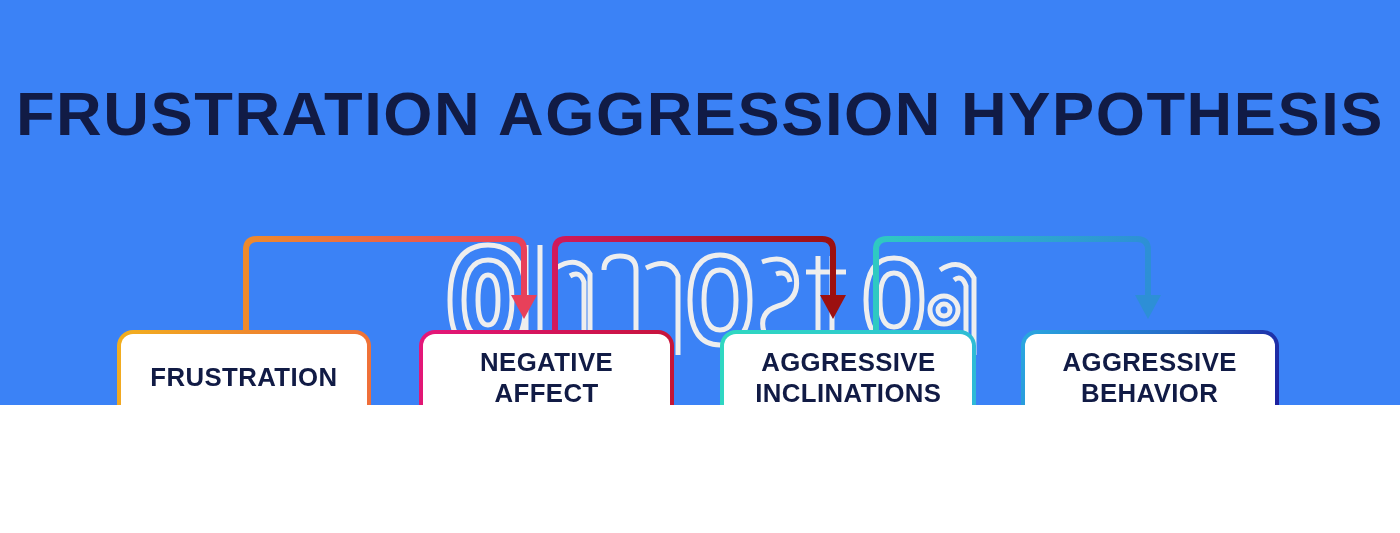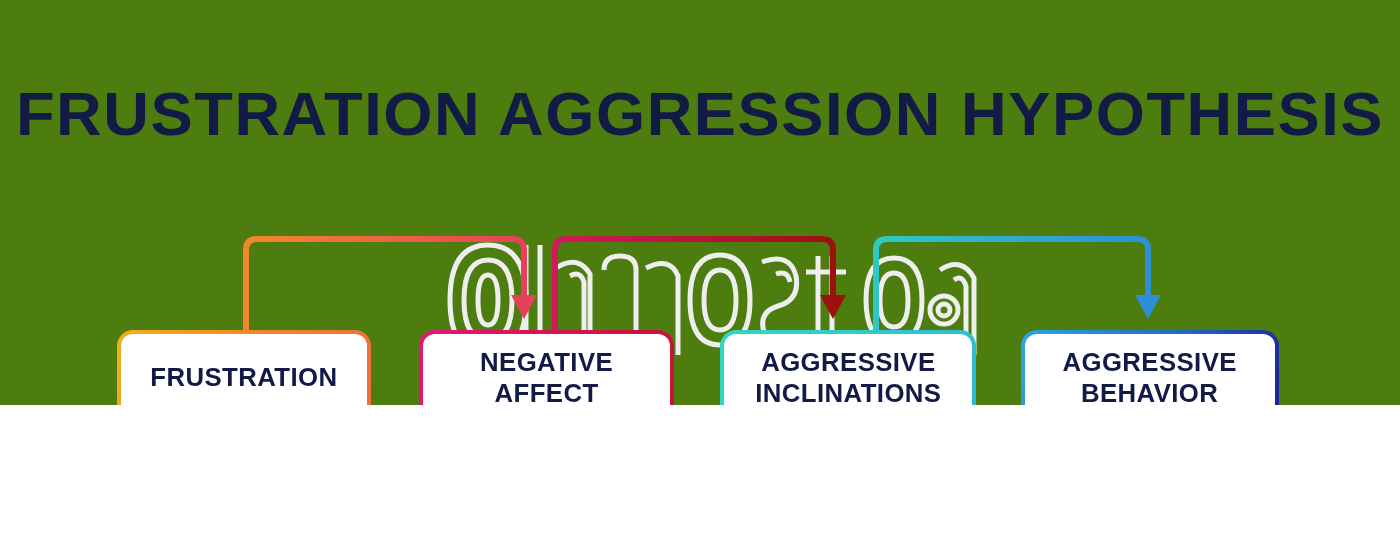--- a/index.html
+++ b/index.html
@@ -7,21 +7,21 @@
     padding: 0;
     background: #ffffff;
   }
   body {
     font-family: "Liberation Sans", sans-serif;
   }
   #stage {
     position: relative;
     width: 1400px;
     height: 405px;
-    background: #4d7c0f;
+    background: #3b82f6;
     overflow: hidden;
   }
 
   
   #title {
     position: absolute;
     left: 0;
     top: 78px;
     width: 1400px;
     text-align: center;

